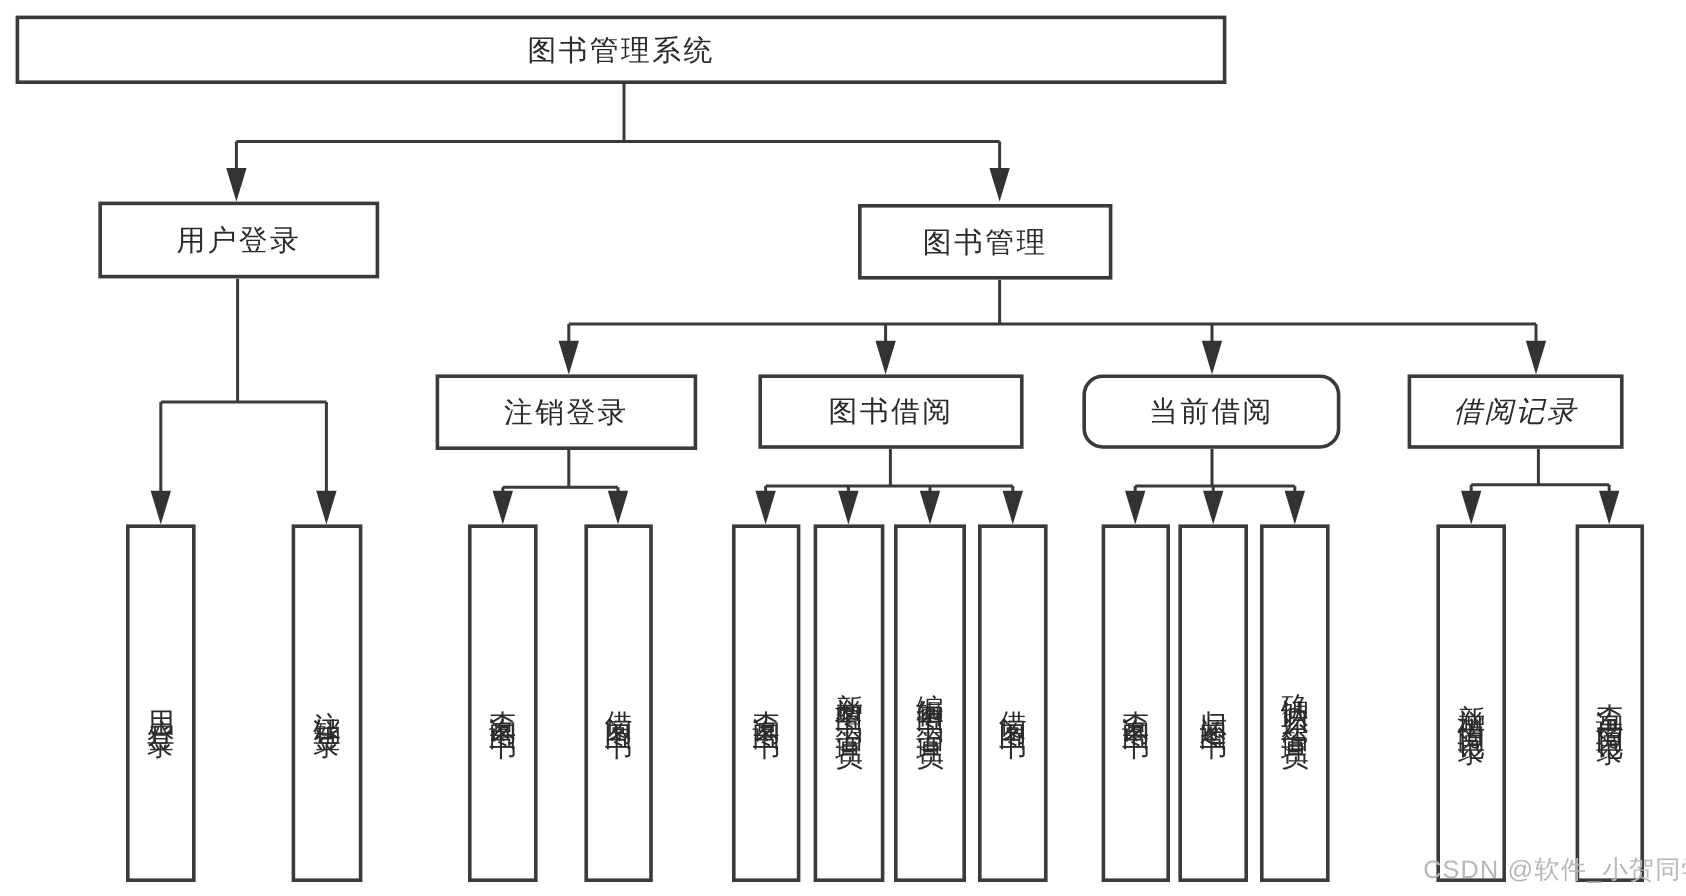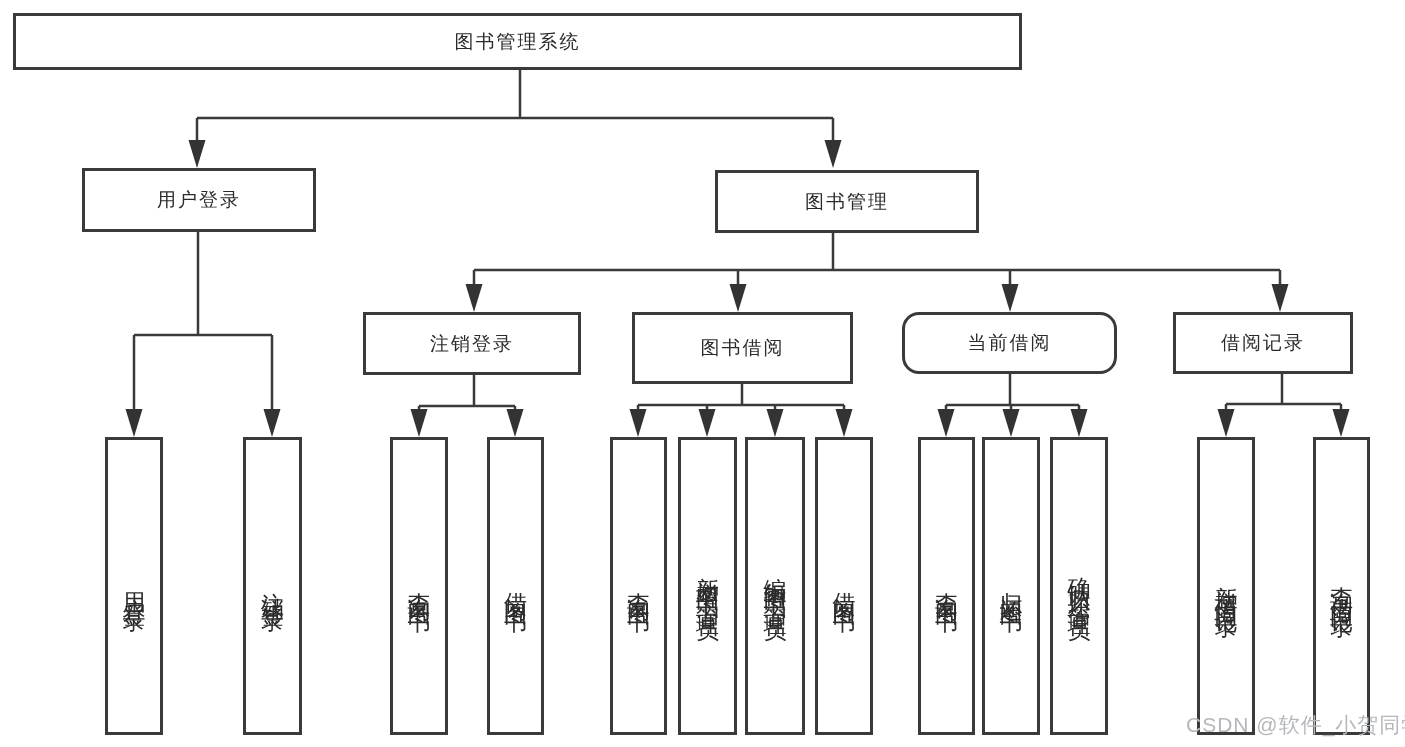--- a/index.html
+++ b/index.html
@@ -4,21 +4,21 @@
 <style>
   html,body{margin:0;padding:0;background:#fff;}
   .canvas{
     position:relative;width:1405px;height:747px;background:#ffffff;
     font-family:"Liberation Sans","DejaVu Sans",sans-serif;overflow:hidden;
   }
   .connectors{position:absolute;left:0;top:0;width:1405px;height:747px;}
   .node{
     position:absolute;box-sizing:border-box;border:3px solid #3a3a3a;background:#ffffff;
     display:flex;align-items:center;justify-content:center;
-    color:#2b2b2b;font-size:19px;letter-spacing:2px;
+    color:#2b2b2b;font-size:24px;letter-spacing:2px;
   }
   .v-node{
     writing-mode:vertical-rl;text-orientation:mixed;
     letter-spacing:6px;font-size:23px;line-height:1;
   }
   .watermark{
     position:absolute;left:1186px;top:711px;
     color:#b4b7bb;font-size:21px;letter-spacing:1px;white-space:nowrap;
   }
 </style>
@@ -74,34 +74,34 @@
     </g>
   </svg>
 
   <div class="node" style="left:13px;top:13px;width:1009px;height:57px;">
     <span>图书管理系统</span>
   </div>
 
   <div class="node" style="left:82px;top:168px;width:234px;height:64px;">
     <span>用户登录</span>
   </div>
-  <div class="node" style="left:715px;top:170px;width:264px;height:63px;">
+  <div class="node" style="left:715px;top:170px;width:212px;height:63px;">
     <span>图书管理</span>
   </div>
 
   <div class="node" style="left:363px;top:312px;width:218px;height:63px;">
     <span>注销登录</span>
   </div>
-  <div class="node" style="left:632px;top:312px;width:221px;height:72px;">
+  <div class="node" style="left:632px;top:312px;width:221px;height:62px;">
     <span>图书借阅</span>
   </div>
   <div class="node" style="left:902px;top:312px;width:215px;height:62px;border-radius:17px;">
     <span>当前借阅</span>
   </div>
-  <div class="node" style="left:1173px;top:312px;width:180px;height:62px;">
+  <div class="node" style="left:1173px;top:312px;width:180px;height:62px;font-style:italic;">
     <span>借阅记录</span>
   </div>
 
   <div class="node v-node" style="left:105px;top:437px;width:58px;height:298px;">
     <span>用户登录</span>
   </div>
   <div class="node v-node" style="left:243px;top:437px;width:59px;height:298px;">
     <span>注销登录</span>
   </div>
 

